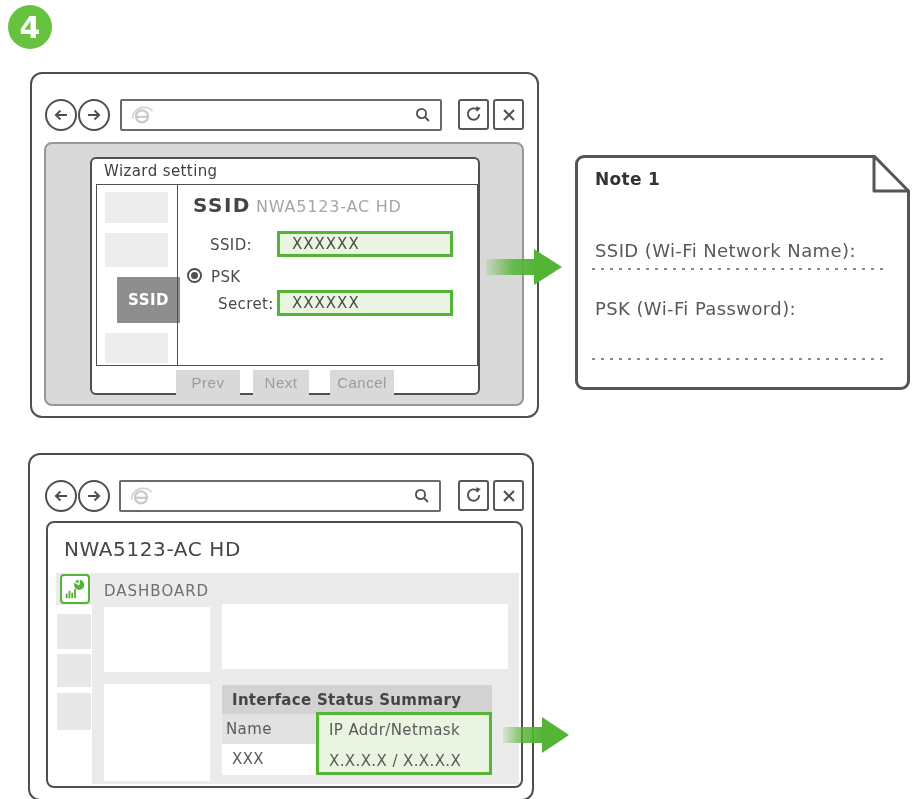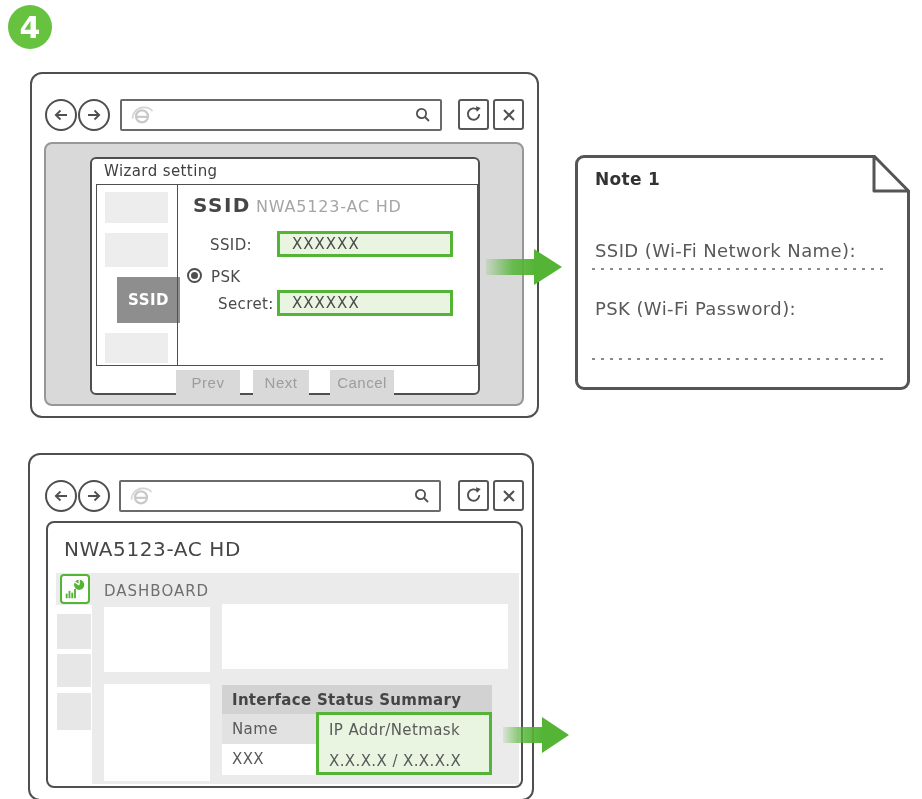--- a/index.html
+++ b/index.html
@@ -223,21 +223,21 @@
       <div class="abs sbox2" style="left:9px;top:170px;width:34px;height:37px;"></div>
 
       <div class="abs whitebox" style="left:56px;top:84px;width:106px;height:65px;z-index:2;"></div>
       <div class="abs whitebox" style="left:174px;top:81px;width:286px;height:65px;z-index:2;"></div>
       <div class="abs whitebox" style="left:56px;top:161px;width:106px;height:97px;z-index:2;"></div>
 
       <div class="abs" style="left:174px;top:162px;width:270px;height:90px;z-index:2;">
         <div class="abs th-row" style="left:0;top:0;width:270px;height:29px;">Interface Status Summary</div>
         <div class="abs td-gray" style="left:0;top:29px;width:270px;height:30px;"></div>
         <div class="abs whitebox" style="left:0;top:59px;width:270px;height:31px;"></div>
-        <div class="abs cell-text" style="left:10px;top:35px;text-align:center;">Name</div>
+        <div class="abs cell-text" style="left:4px;top:35px;text-align:center;">Name</div>
         <div class="abs cell-text" style="left:10px;top:65px;">XXX</div>
         <div class="abs greenbox" style="left:94px;top:27px;width:176px;height:63px;">
           <div class="abs cell-text" style="left:10px;top:6px;">IP Addr/Netmask</div>
           <div class="abs cell-text" style="left:10px;top:37px;">X.X.X.X / X.X.X.X</div>
         </div>
       </div>
     </div>
   </div>
 
   <svg class="abs" style="left:503px;top:715px;z-index:5;" width="68" height="40" viewBox="0 0 68 40">

